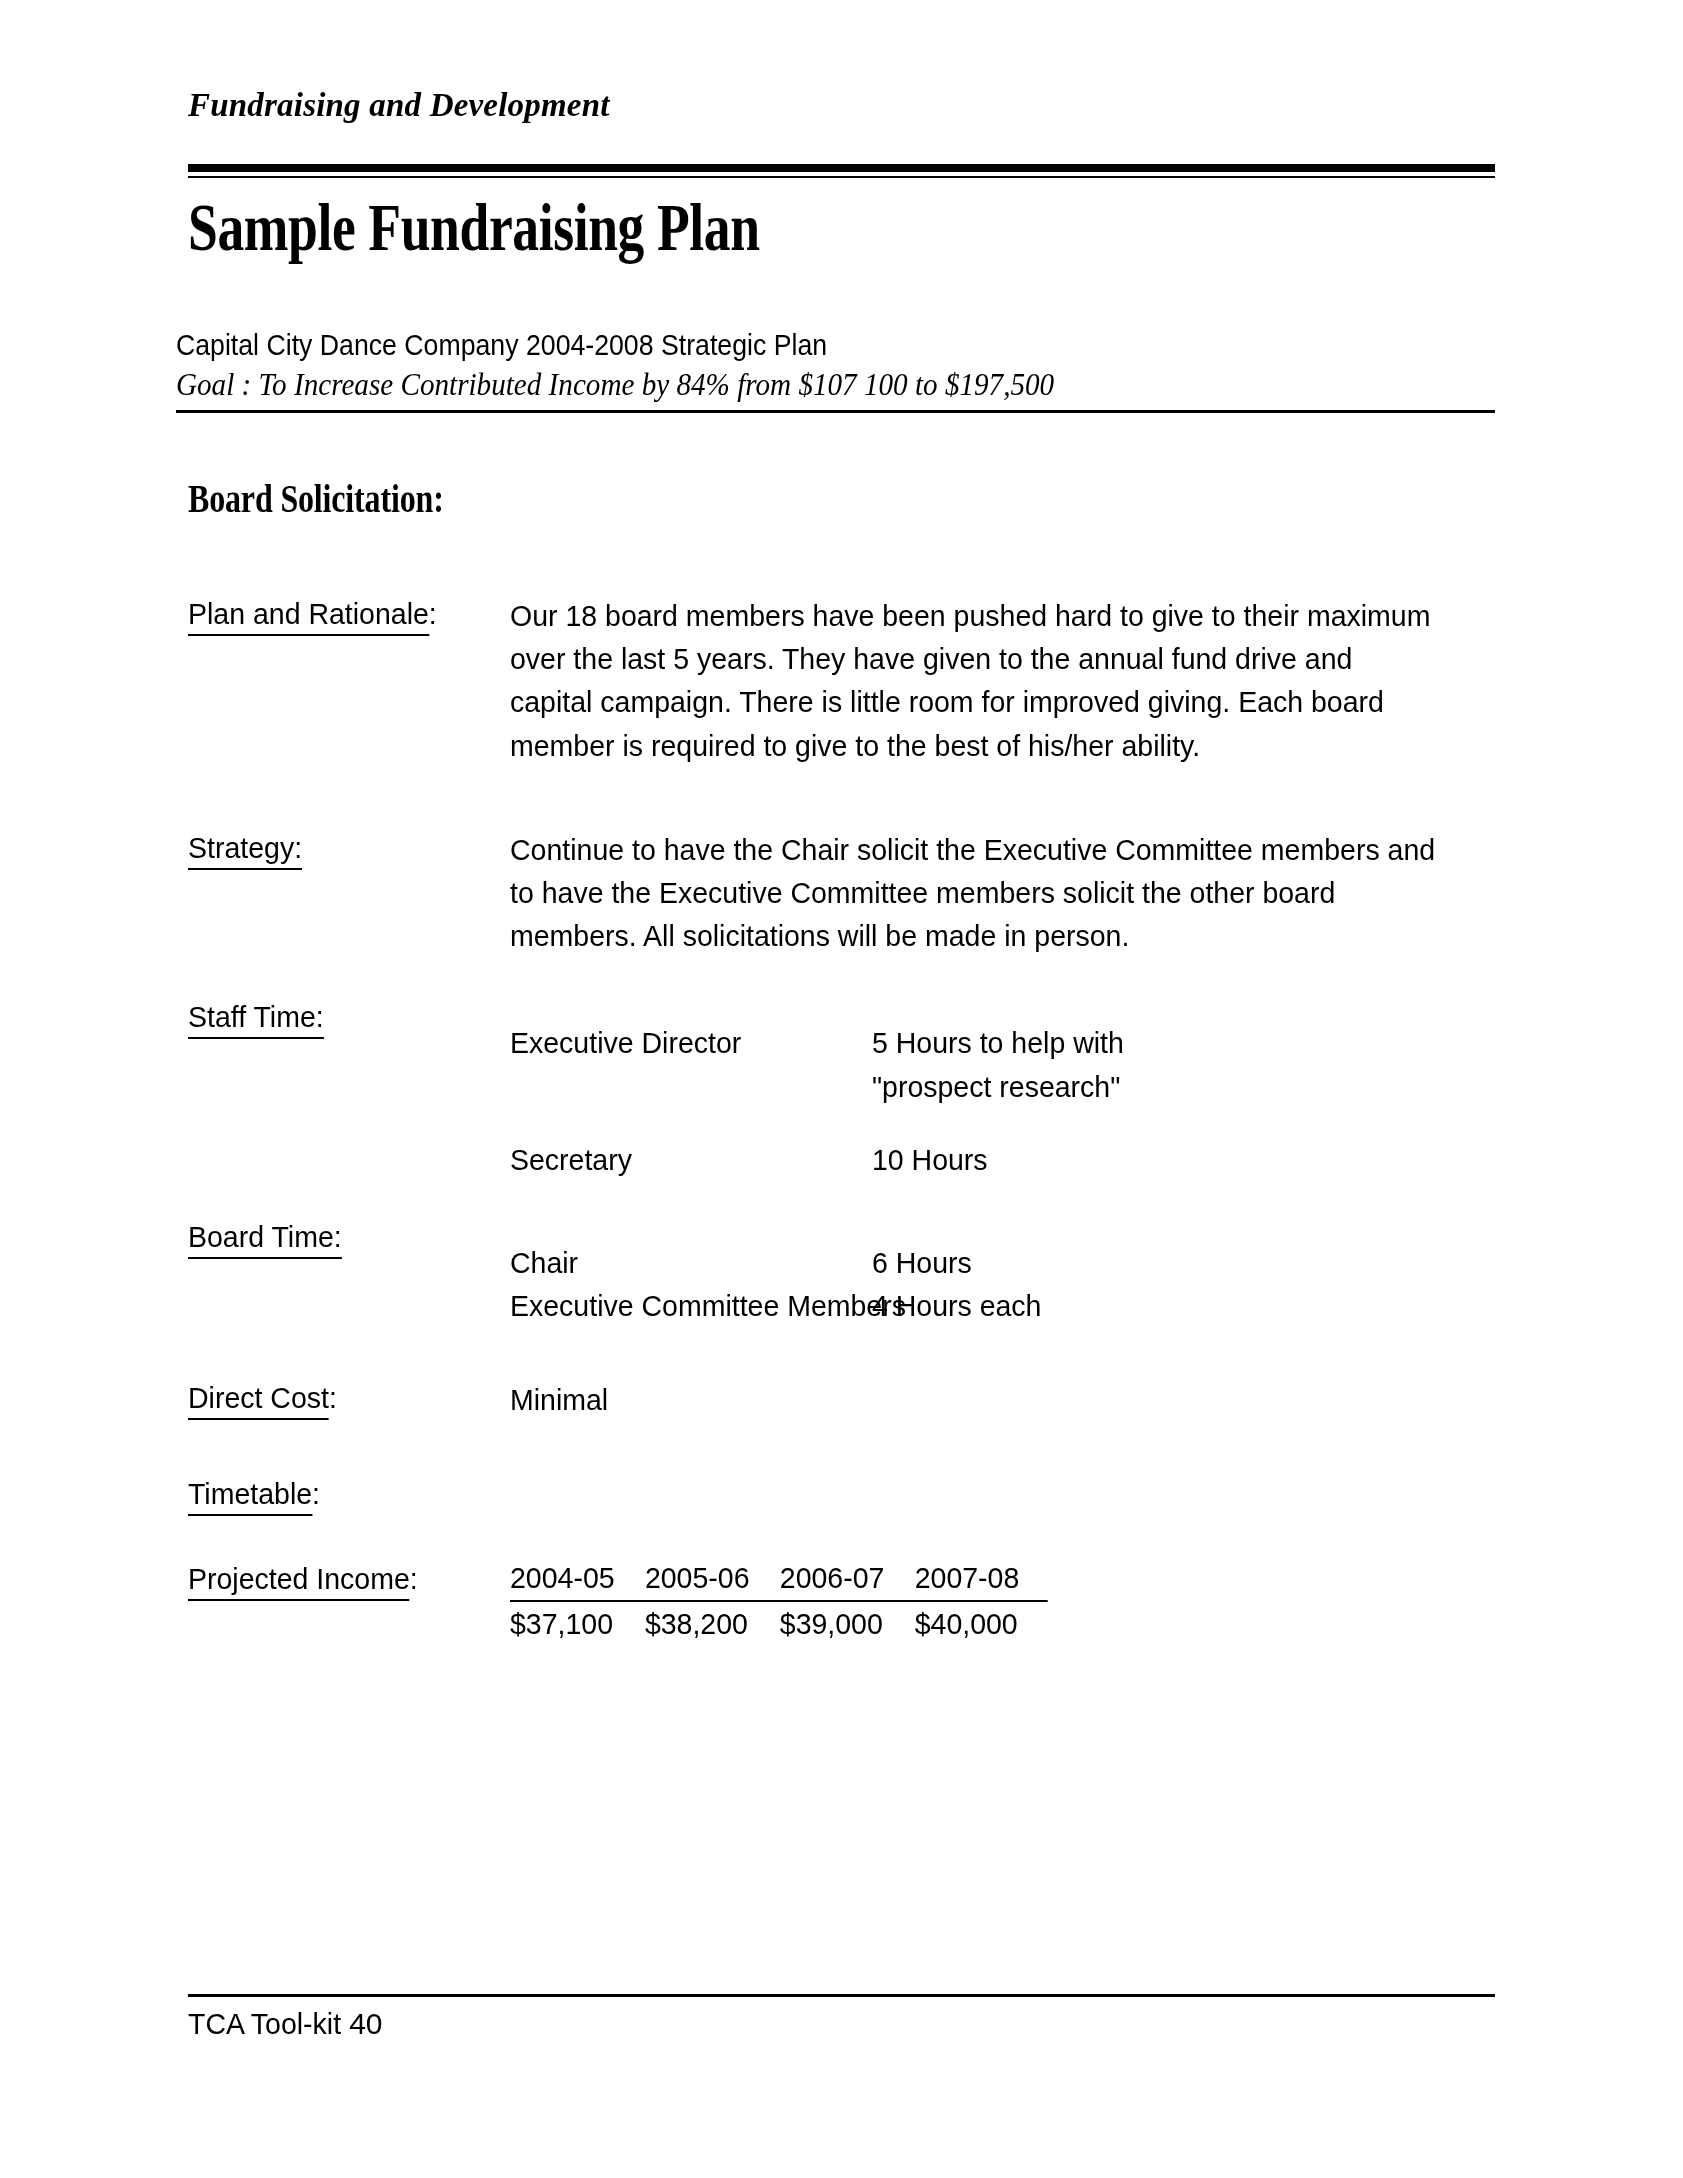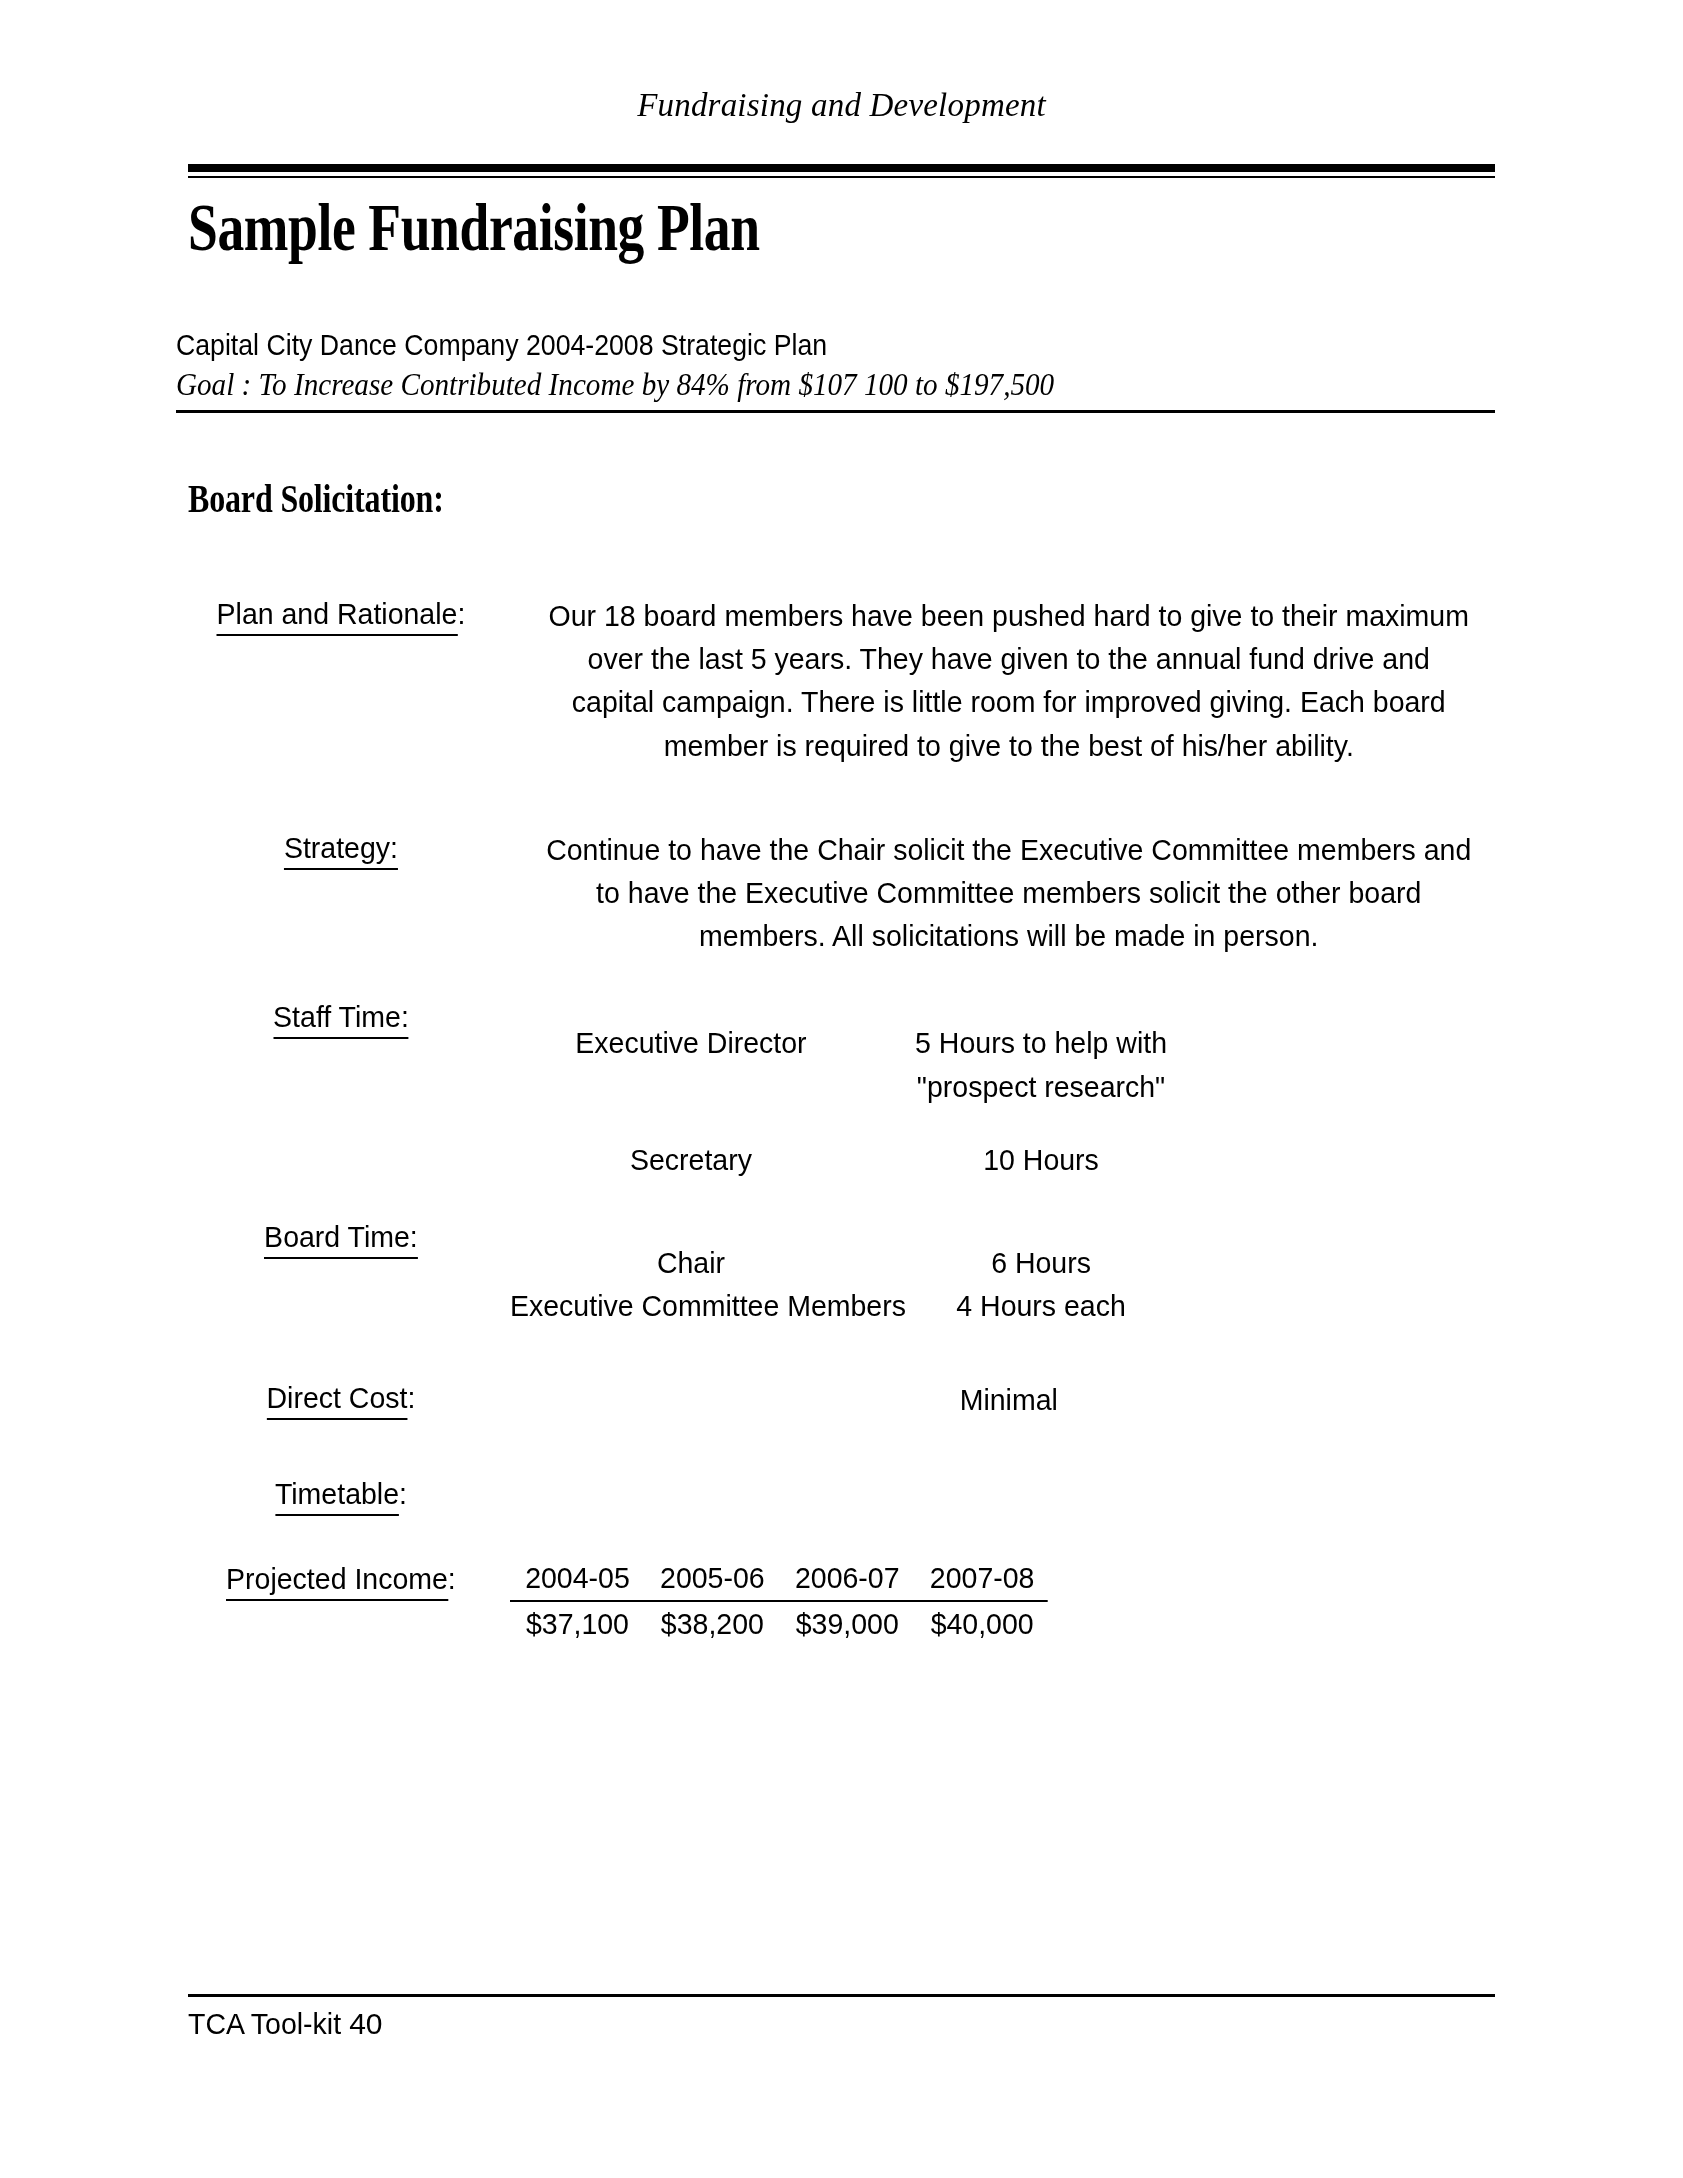--- a/index.html
+++ b/index.html
@@ -20,21 +20,22 @@
     box-sizing: border-box;
     overflow: hidden;
   }
 
   
   .running-header {
     position: absolute;
     left: 188px;
     right: 188px;
     top: 87px;
-    text-align: center;
+    text-align: left;
+    font-weight: bold;
   }
   .running-header-text {
     font-family: "Liberation Serif", serif;
     font-style: italic;
     font-size: 33px;
     letter-spacing: 0.2px;
     color: #000;
   }
 
   
@@ -112,21 +113,20 @@
     transform-origin: left top;
     white-space: nowrap;
   }
 
   
   .body {
     position: absolute;
     left: 188px;
     right: 173px;
     top: 594px;
-    text-align: center;
   }
   .row {
     display: flex;
     align-items: flex-start;
   }
   .label-col {
     width: 322px;
     flex: 0 0 322px;
   }
   .content-col {

